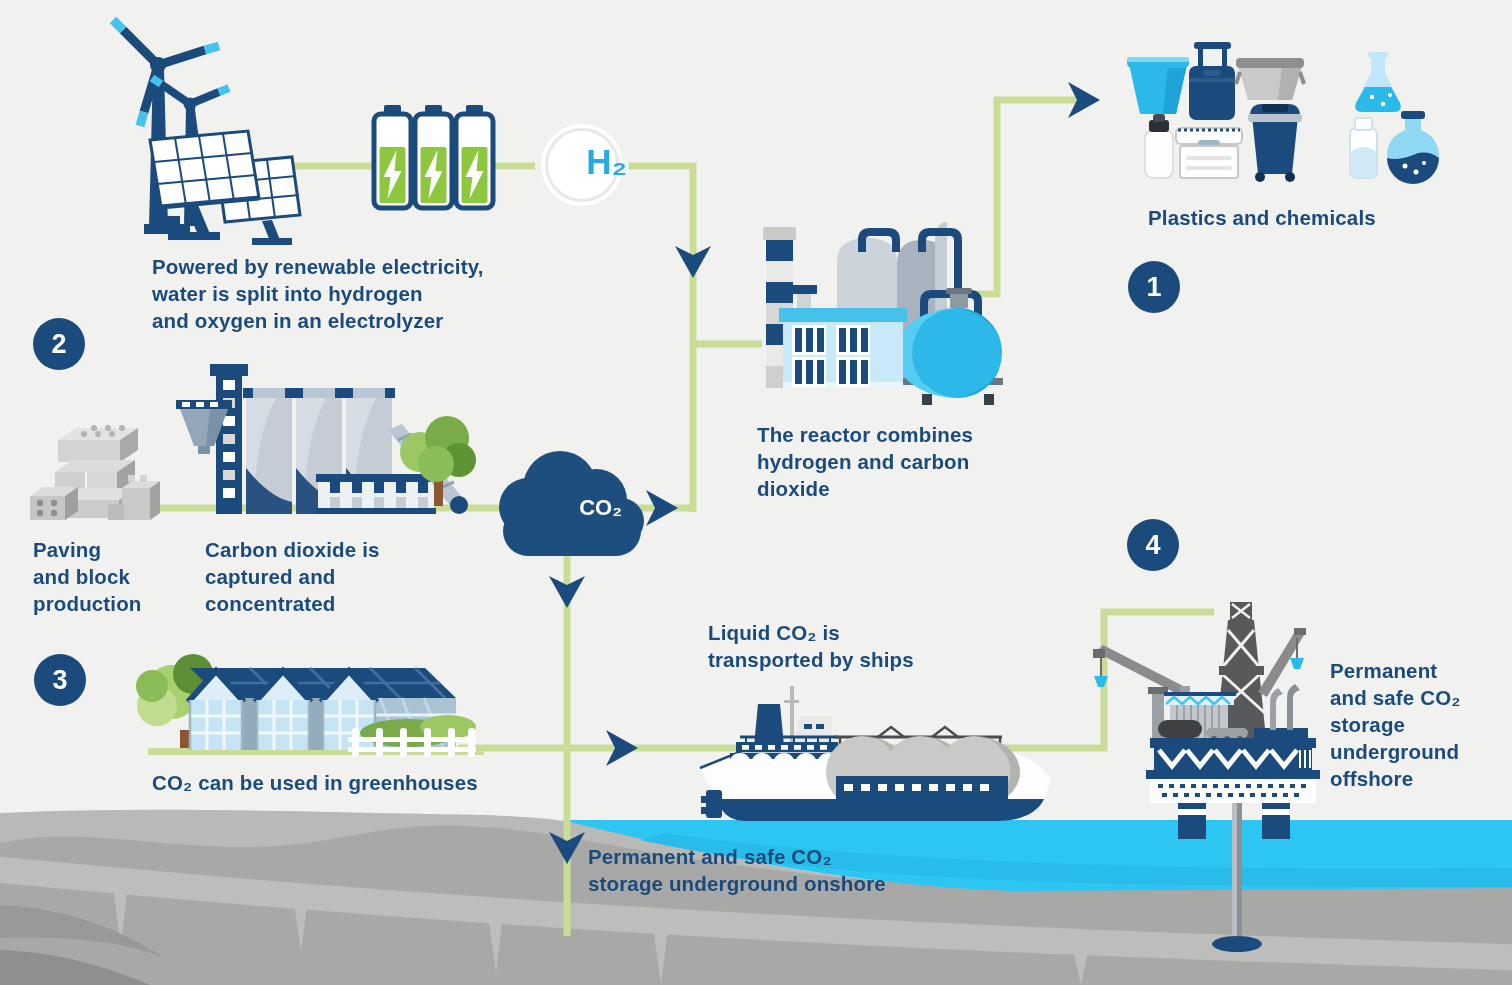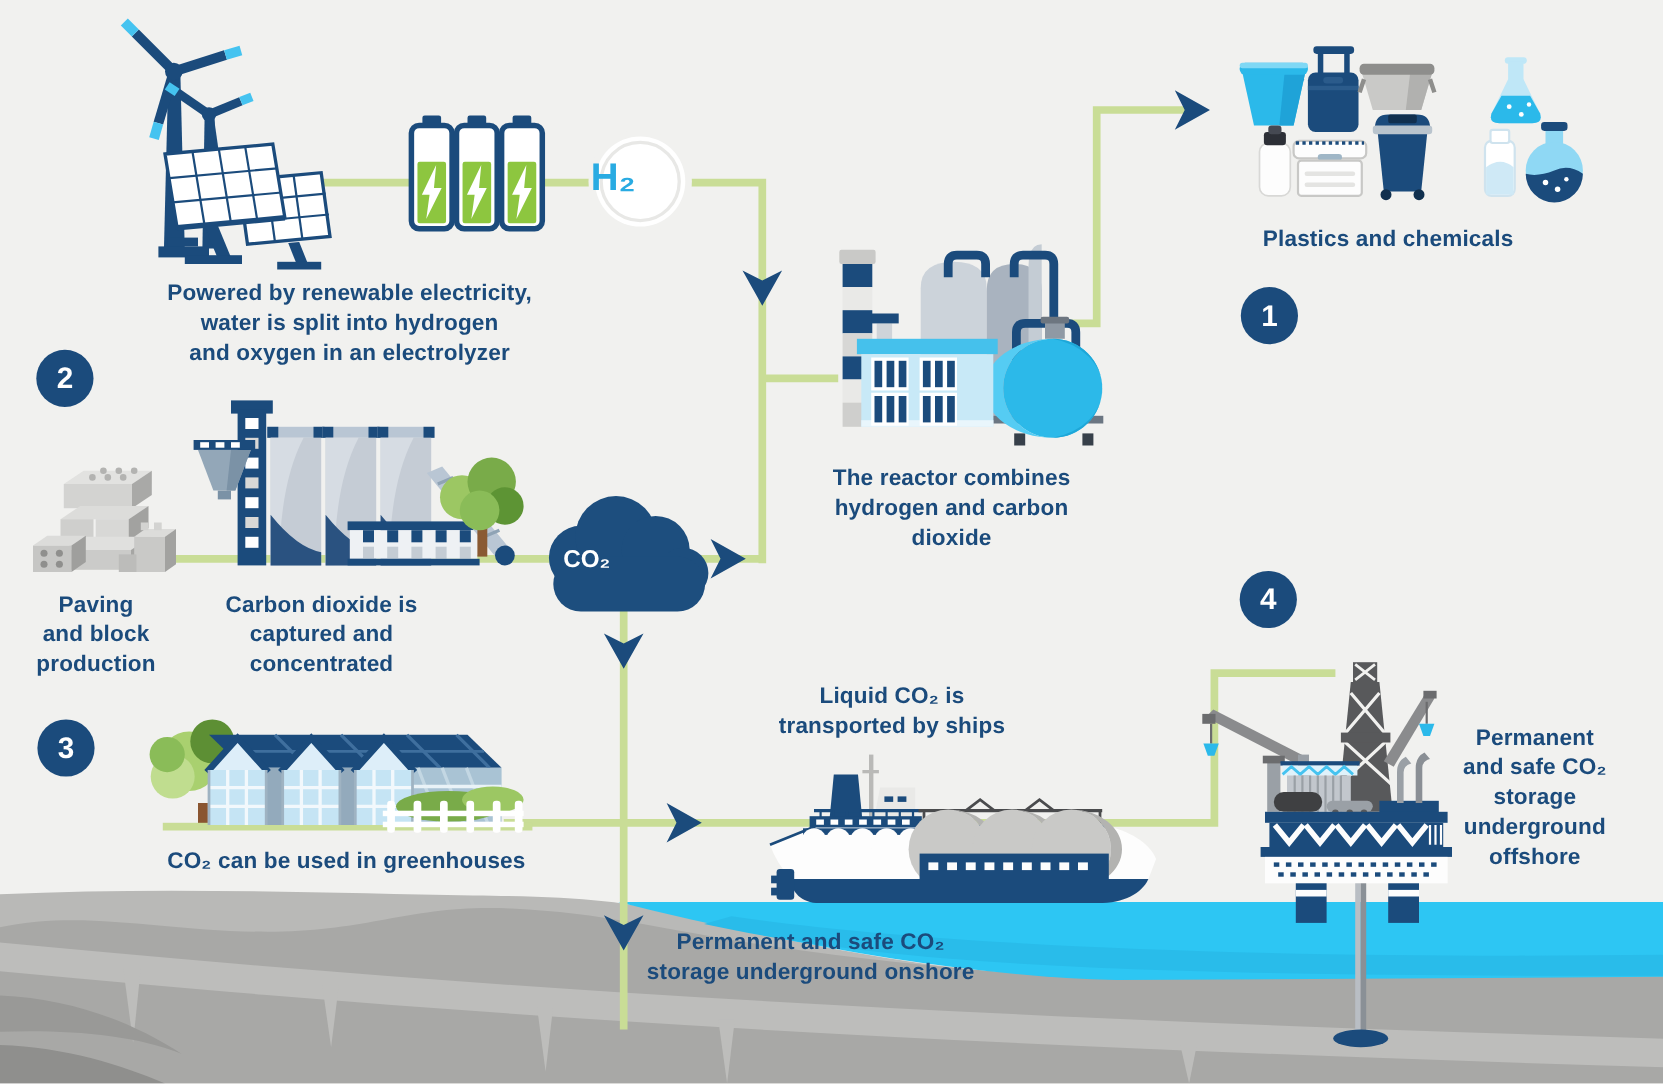--- a/index.html
+++ b/index.html
@@ -1,24 +1,24 @@
 <!DOCTYPE html>
 <html><head>
 <meta charset="utf-8">
 <style>
   html,body{margin:0;padding:0;background:#dfdfdd;}
   .stage{position:relative;width:1512px;height:985px;background:#f1f1ef;overflow:hidden;
          font-family:"Liberation Sans","DejaVu Sans",sans-serif;}
   .stage svg{position:absolute;left:0;top:0;}
   .lbl{position:absolute;font-weight:700;color:#1b4b7c;font-size:20.5px;line-height:1.32;
-       white-space:pre-line;letter-spacing:.15px;text-align:center;}
+       white-space:pre-line;letter-spacing:.15px;}
   .lbl.center{text-align:left;}
   .badge{position:absolute;width:52px;height:52px;border-radius:50%;background:#1b4b7c;
          color:#ffffff;font-weight:700;font-size:27px;line-height:52px;text-align:center;}
-  .node-label{position:absolute;font-weight:700;text-align:left;white-space:pre;}
+  .node-label{position:absolute;font-weight:700;text-align:right;white-space:pre;}
   .h2-label{left:537px;top:142px;width:90px;font-size:35px;color:#29abe2;}
   .co2-label{left:512px;top:495px;width:110px;font-size:22px;color:#ffffff;}
 </style>
 </head>
 <body>
 
 <div class="stage">
 
 <svg width="1512" height="985" viewBox="0 0 1512 985" aria-hidden="true">
 

